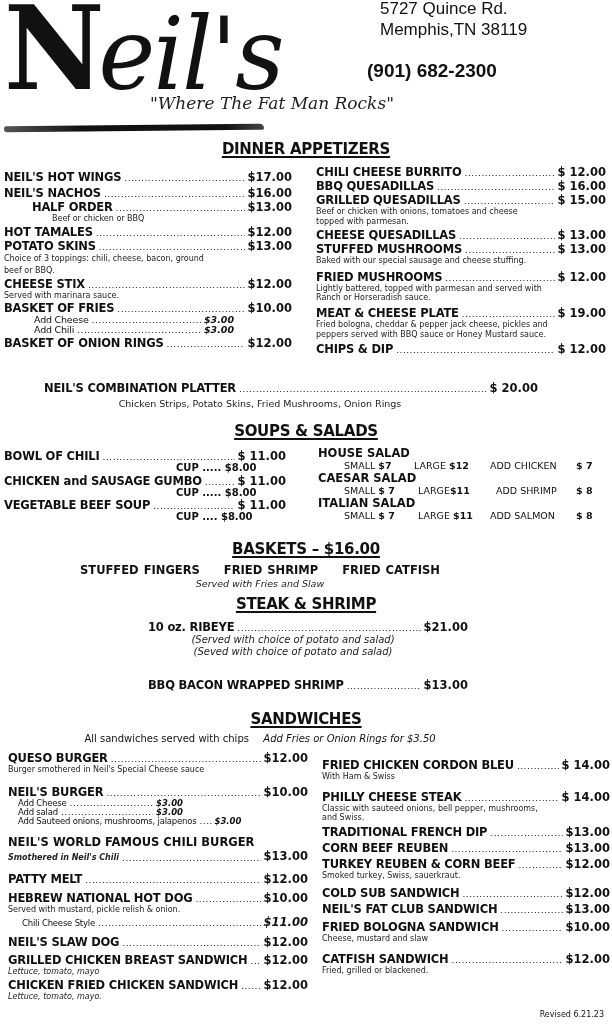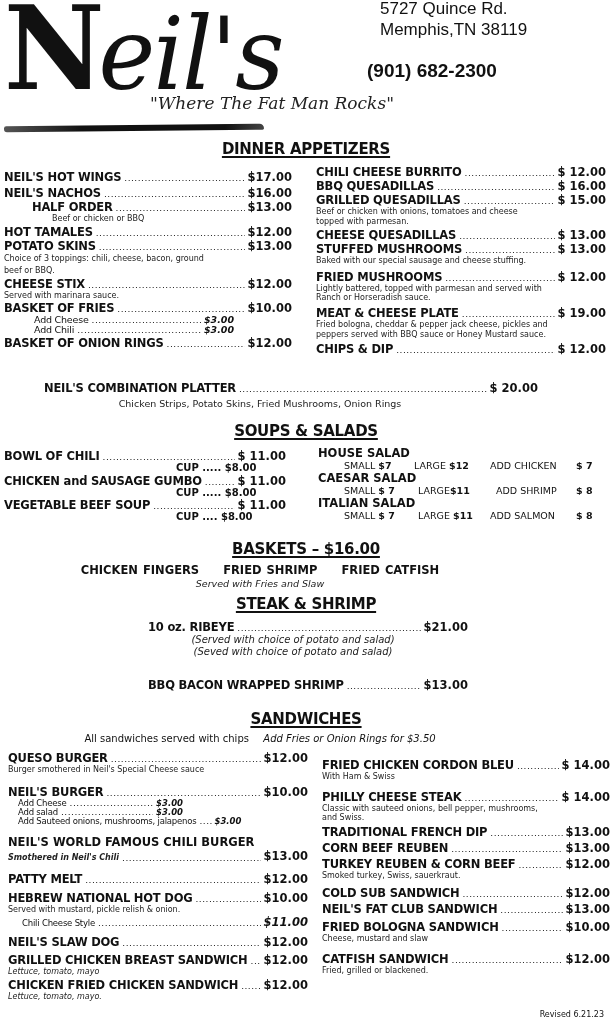--- a/index.html
+++ b/index.html
@@ -210,21 +210,21 @@
     <span style="width:26px"></span>
     <span style="width:74px"><span>SMALL</span> <span class="b">$ 7</span></span>
     <span style="width:72px"><span>LARGE</span> <span class="b">$11</span></span>
     <span style="width:86px">ADD SALMON</span>
     <span class="b">$ 8</span>
   </div>
 </div>
 
 <div class="abs sec-title" style="top:540px">BASKETS – $16.00</div>
 <div class="abs center-line b" style="top:563px;font-size:11.5px;word-spacing:1px">
-  <span>CHICKEN FINGERS</span>
+  <span>STUFFED FINGERS</span>
   <span style="display:inline-block;width:14px"></span>
   <span>FRIED SHRIMP</span>
   <span style="display:inline-block;width:14px"></span>
   <span>FRIED CATFISH</span>
 </div>
 <div class="abs center-line desc i" style="top:578px;font-size:9.5px">Served with Fries and Slaw</div>
 
 <div class="abs sec-title" style="top:595px">STEAK &amp; SHRIMP</div>
 <div class="abs" style="left:148px;top:620px;width:320px">
   <div class="row">

